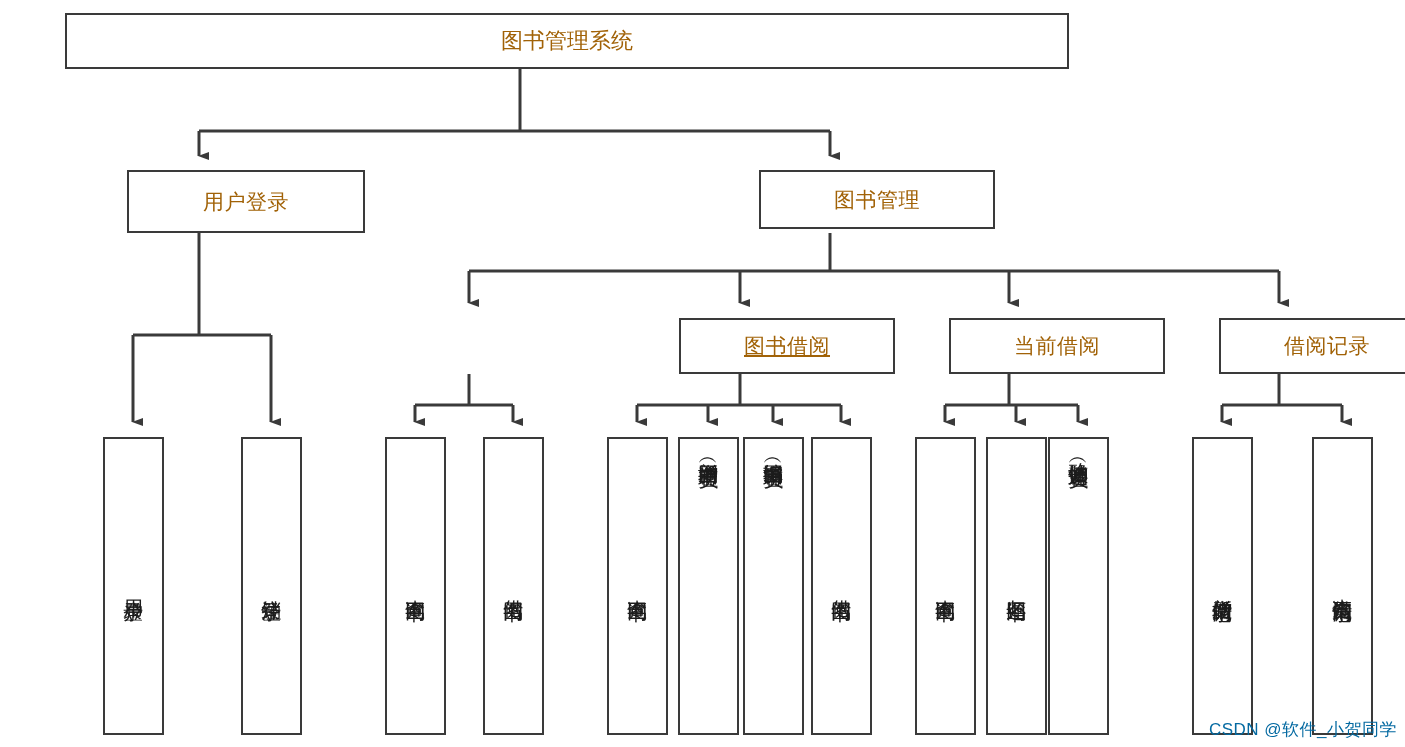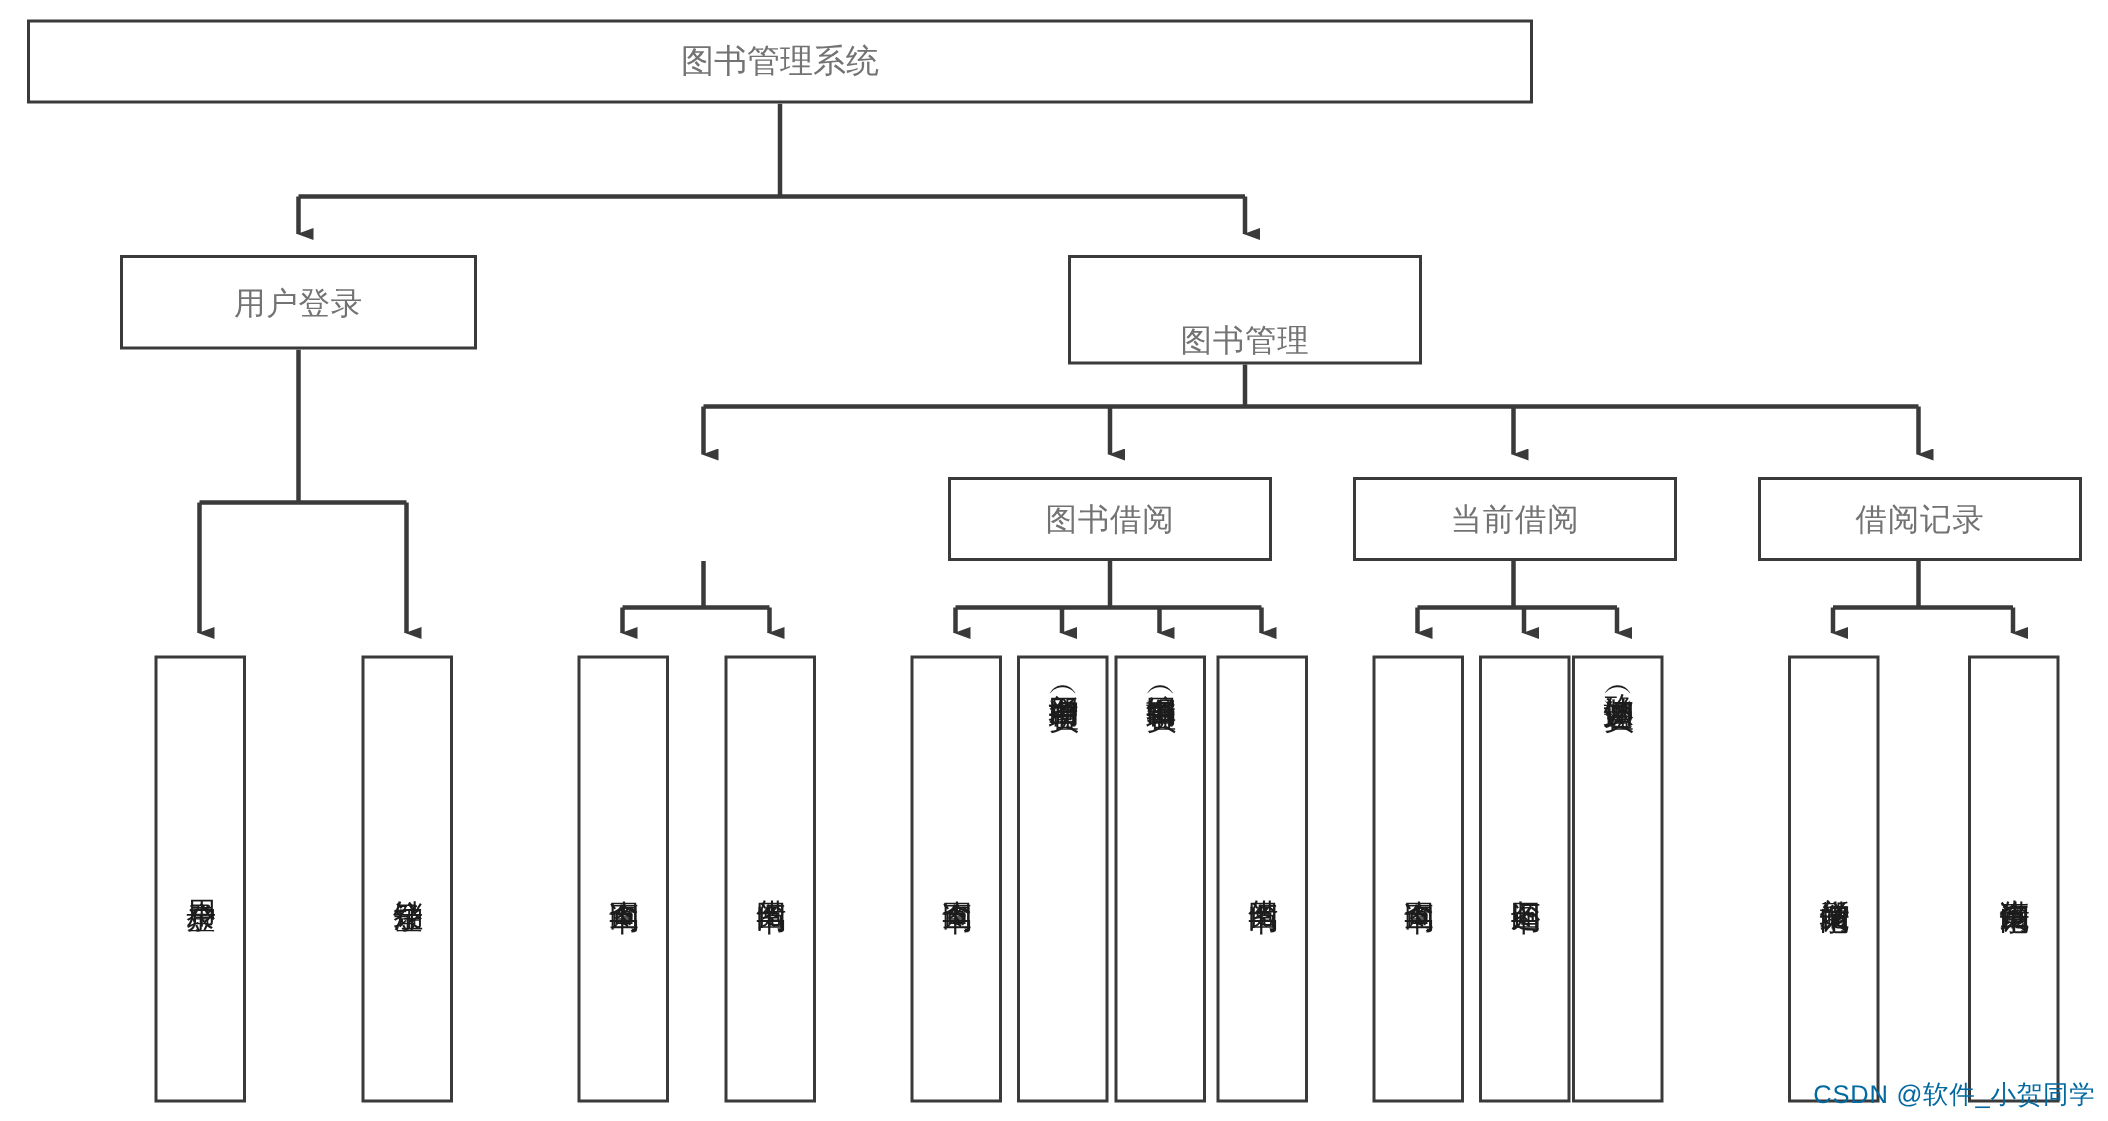--- a/index.html
+++ b/index.html
@@ -25,21 +25,22 @@
     height: 747px;
   }
   .node-box {
     position: absolute;
     box-sizing: border-box;
     border: 2px solid #3a3a3a;
     background: #ffffff;
     display: flex;
     align-items: center;
     justify-content: center;
-    color: #737373;
+    color: #a16207;
+    margin-left: 47px;
   }
   .node-h {
     font-size: 21px;
     letter-spacing: 0.5px;
   }
   .node-root {
     font-size: 22px;
   }
   .leaf-box {
     position: absolute;
@@ -131,25 +132,25 @@
     </g>
   </svg>
 
   <div class="node-box node-root" style="left:18px; top:13px; width:1004px; height:56px;">
     <span>图书管理系统</span>
   </div>
 
   <div class="node-box node-h" style="left:80px; top:170px; width:238px; height:63px;">
     <span>用户登录</span>
   </div>
-  <div class="node-box node-h" style="left:712px; top:170px; width:236px; height:73px;align-items:flex-end;">
+  <div class="node-box node-h" style="left:712px; top:170px; width:236px; height:59px;">
     <span>图书管理</span>
   </div>
 
-  <div class="node-box node-h" style="left:632px; top:318px; width:216px; height:56px;">
+  <div class="node-box node-h" style="left:632px; top:318px; width:216px; height:56px;text-decoration:underline;">
     <span>图书借阅</span>
   </div>
   <div class="node-box node-h" style="left:902px; top:318px; width:216px; height:56px;text-align:center;">
     <span>当前借阅</span>
   </div>
   <div class="node-box node-h" style="left:1172px; top:318px; width:216px; height:56px;">
     <span>借阅记录</span>
   </div>
 
   <div class="leaf-box centered" style="left:103px; top:437px; width:61px; height:298px;">

